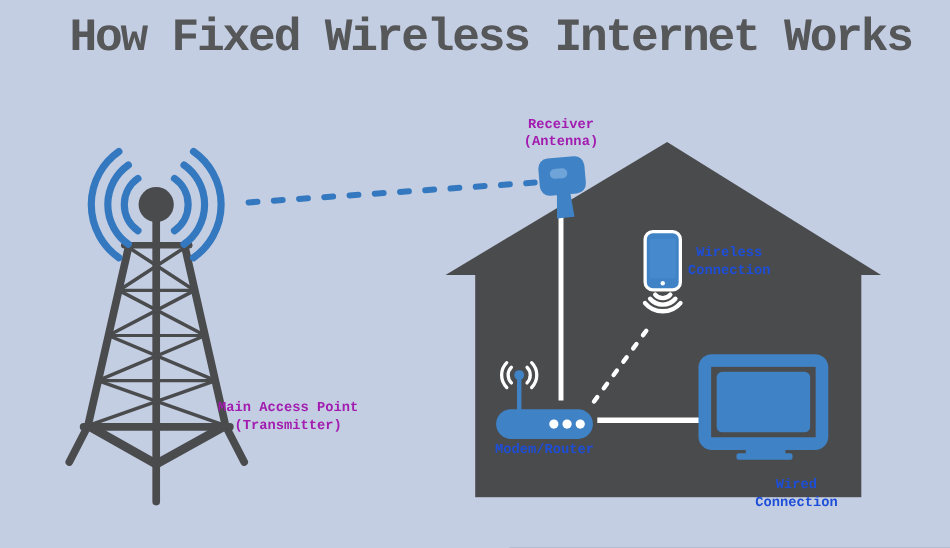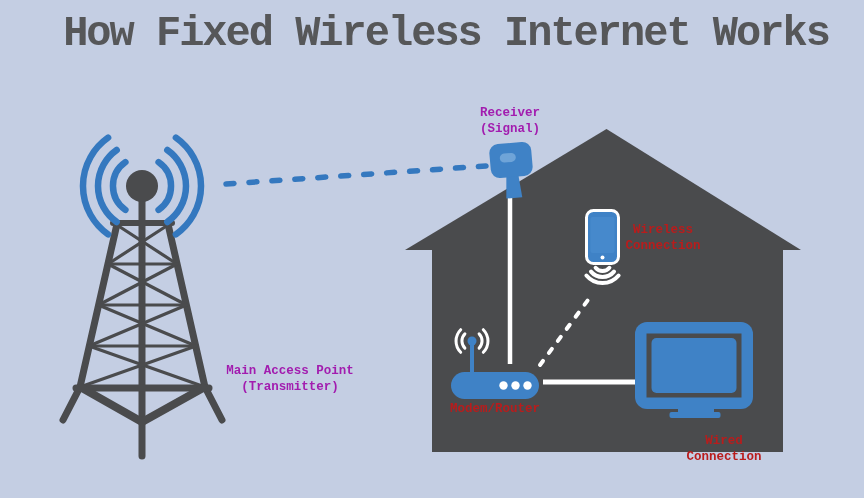--- a/index.html
+++ b/index.html
@@ -27,21 +27,21 @@
   .lbl{
     position:absolute;
     transform:translateX(-50%);
     text-align:center;
     font-size:12.5px;
     line-height:15.5px;
     font-weight:bold;
     white-space:nowrap;
   }
   .lbl-dark{color:#a21caf;}
-  .lbl-light{color:#b91c1c;}
+  .lbl-light{color:#1d4ed8;}
 </style>
 </head>
 <body>
 
 <div class="stage">
 
   <h1 class="title">How Fixed Wireless Internet Works</h1>
 
   <svg class="diagram-svg" viewBox="0 0 864 498" xmlns="http://www.w3.org/2000/svg">
 
@@ -136,24 +136,24 @@
       <rect x="646.5" y="333.5" width="95" height="64" fill="#4a4b4d"></rect>
       <rect x="651.5" y="338" width="85" height="55" rx="5" fill="#3f82c6"></rect>
       <rect x="678" y="406" width="36" height="8" fill="#3f82c6"></rect>
       <rect x="669.5" y="412" width="51" height="6" rx="2" fill="#3f82c6"></rect>
     </g>
   </svg>
 
 
   <div class="lbl lbl-dark" style="left:510px;top:106px;">
     <span>Receiver</span><br>
-    <span>(Signal)</span>
+    <span>(Antenna)</span>
   </div>
 
-  <div class="lbl lbl-dark" style="left:290px;top:364px;text-align:center;">
+  <div class="lbl lbl-dark" style="left:262px;top:364px;text-align:center;">
     <span>Main Access Point</span><br>
     <span>(Transmitter)</span>
   </div>
 
   <div class="lbl lbl-light" style="left:663px;top:223px;">
     <span>Wireless</span><br>
     <span>Connection</span>
   </div>
 
   <div class="lbl lbl-light" style="left:495px;top:402px;">

